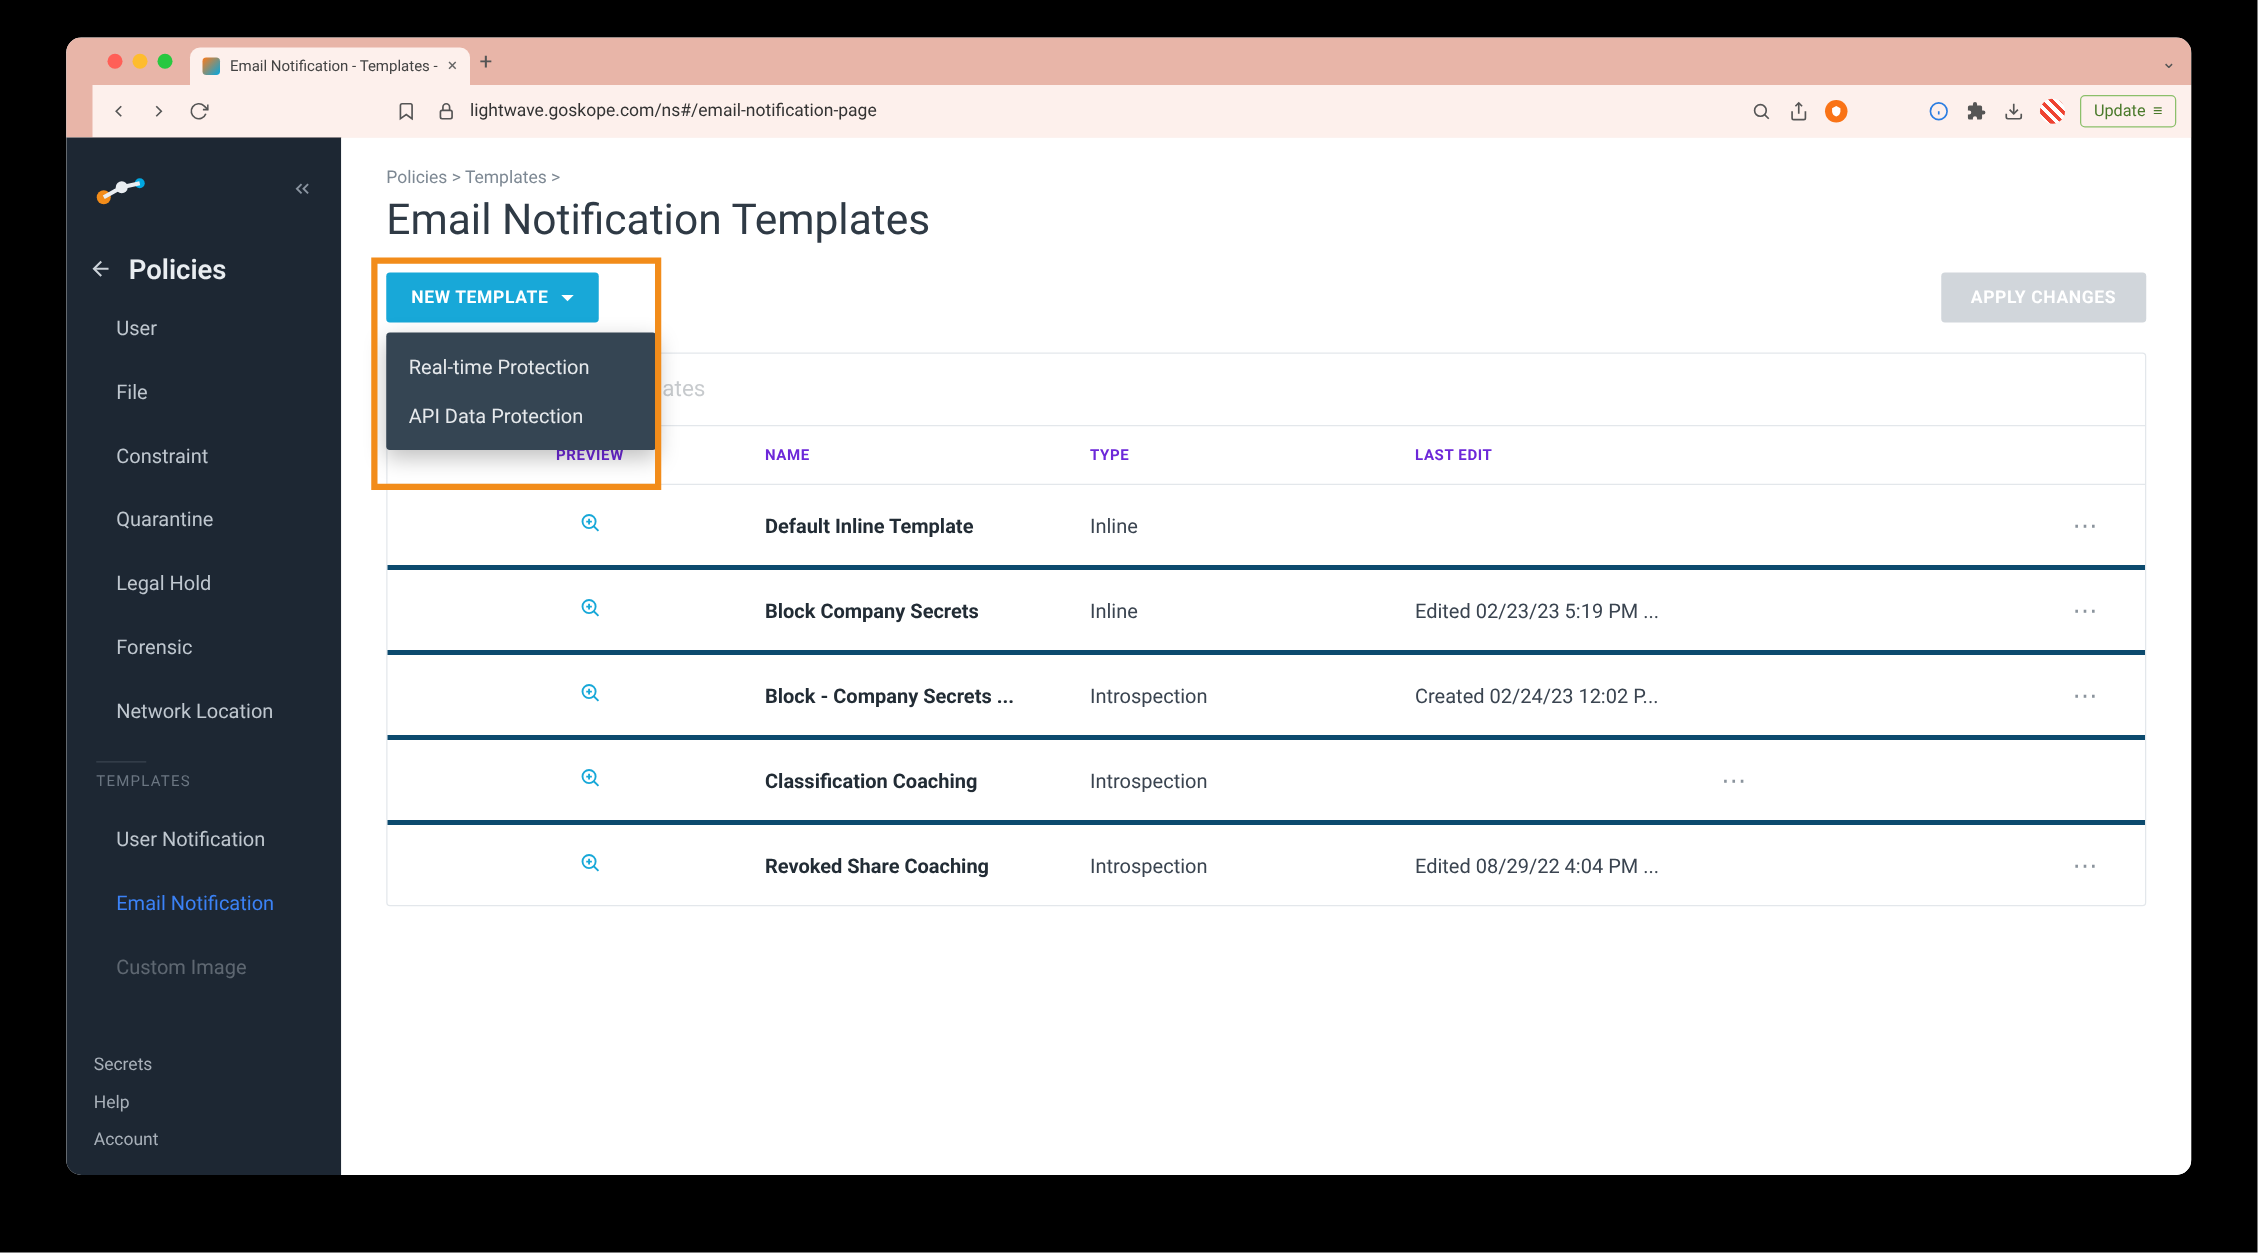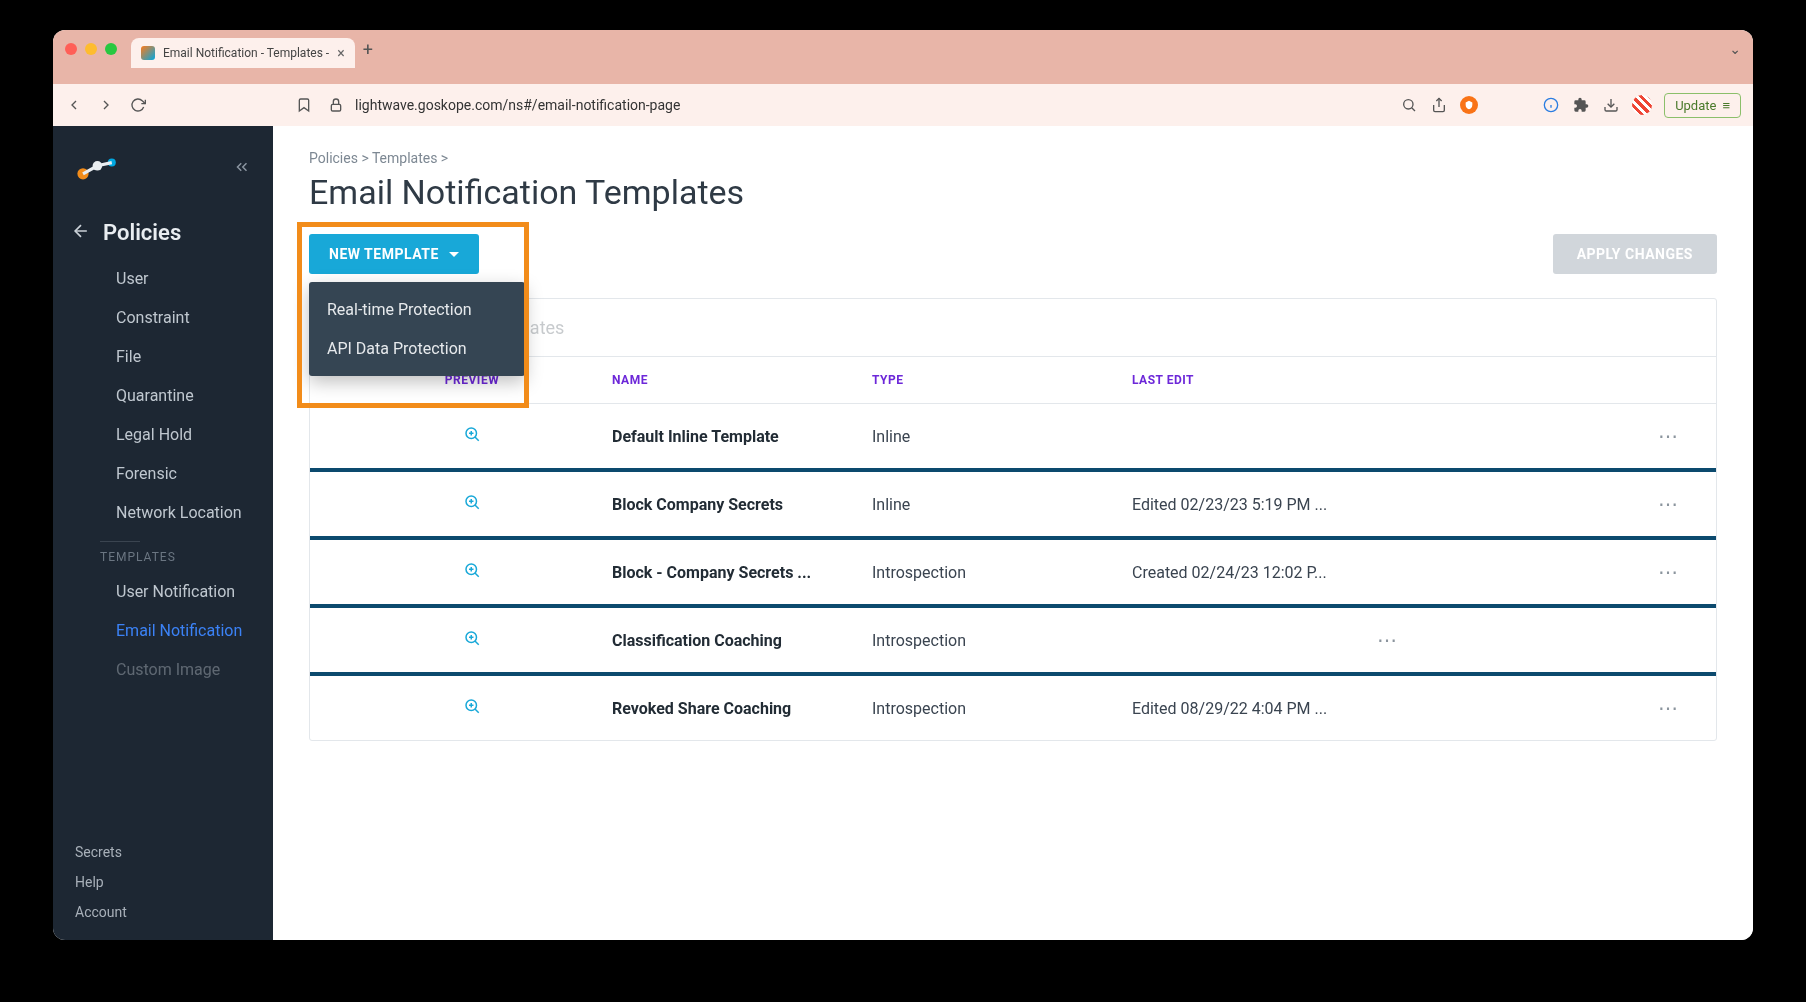--- a/index.html
+++ b/index.html
@@ -1,34 +1,34 @@
 <!DOCTYPE html>
 <html><head>
 <meta charset="utf-8">
 <style>
 * { margin: 0; padding: 0; box-sizing: border-box; font-family: -apple-system, BlinkMacSystemFont, "Segoe UI", Roboto, Helvetica, Arial, sans-serif; }
 body { background: #000; width: 1806px; height: 1002px; display: flex; align-items: flex-start; justify-content: center; padding-top: 30px; }
 
 .window { width: 1700px; height: 910px; background: #fff; border-radius: 12px; overflow: hidden; box-shadow: 0 20px 60px rgba(0,0,0,.5); display: flex; flex-direction: column; }
 
 
-.chrome { background: #e8b5a8; position: relative; }
+.chrome { background: #e8b5a8; position: relative; padding-left: 21px; }
 .titlebar { height: 38px; display: flex; align-items: center; padding: 0 12px; }
 .traffic { display: flex; gap: 8px; margin-right: 14px; }
 .dot { width: 12px; height: 12px; border-radius: 50%; }
 .dot.red { background: #ff5f57; }
 .dot.yellow { background: #febc2e; }
 .dot.green { background: #28c840; }
 .tab { background: #fdf0ec; height: 30px; margin-top: 8px; border-radius: 8px 8px 0 0; display: flex; align-items: center; padding: 0 10px; gap: 8px; font-size: 12px; color: #444; min-width: 220px; }
 .tab .favicon { width: 14px; height: 14px; background: linear-gradient(135deg,#ff7a18,#00a7e1); border-radius: 3px; }
 .tab .close { margin-left: auto; font-size: 14px; color: #666; cursor: pointer; }
 .new-tab { margin-left: 8px; color: #555; font-size: 18px; }
 .chevron-right-top { margin-left: auto; color: #555; font-size: 14px; }
 
-.toolbar { background: #fdf0ec; height: 42px; display: flex; align-items: center; padding: 0 12px; gap: 14px; margin-top: 16px; }
+.toolbar { background: #fdf0ec; height: 42px; display: flex; align-items: center; padding: 0 12px; gap: 14px; }
 .tb-icon { width: 18px; height: 18px; display: flex; align-items: center; justify-content: center; color: #555; cursor: pointer; }
 .tb-icon svg { width: 16px; height: 16px; }
 .url-bar { flex: 1; display: flex; align-items: center; gap: 10px; font-size: 14px; color: #333; }
 .url-bar .lock { color: #555; }
 .tb-right { display: flex; align-items: center; gap: 12px; }
 .brave { width: 18px; height: 18px; border-radius: 50%; background: #f97316; display: flex; align-items: center; justify-content: center; }
 .brave svg { width: 10px; height: 10px; fill: #fff; }
 .pinstripe { width: 20px; height: 20px; border-radius: 50%; background: repeating-linear-gradient(45deg,#e43,#e43 3px,#fff 3px,#fff 6px); }
 .update-btn { border: 1px solid #8bbf6a; color: #4a7a2b; padding: 4px 10px; border-radius: 4px; font-size: 13px; display: flex; align-items: center; gap: 6px; }
 
@@ -37,21 +37,21 @@
 .sidebar { width: 220px; background: #1d2733; color: #cfd6dd; display: flex; flex-direction: column; padding-top: 20px; position: relative; }
 .logo-row { display: flex; align-items: center; justify-content: space-between; padding: 10px 22px 30px 22px; }
 .logo { display: flex; align-items: center; }
 .logo svg { width: 48px; height: 26px; }
 .collapse-chev { color: #8a94a0; cursor: pointer; }
 
 .side-head { display: flex; align-items: center; gap: 12px; padding: 8px 18px 14px 18px; }
 .side-head .back-arrow { color: #cbd2d9; cursor: pointer; }
 .side-head h2 { color: #e9edf1; font-size: 22px; font-weight: 600; }
 
-.side-items { display: flex; flex-direction: column; gap: 0; padding-left: 23px; }
+.side-items { display: flex; flex-direction: column; gap: 12px; }
 .side-item { padding: 10px 24px 10px 40px; font-size: 16px; color: #bfc7cf; cursor: pointer; }
 .side-item.active { color: #3b82f6; font-weight: 400; }
 
 .side-section-label { padding: 18px 24px 8px 24px; font-size: 12px; letter-spacing: 1px; color: #6b7682; position: relative; }
 .side-section-label::before { content: ""; position: absolute; left: 24px; top: 9px; width: 40px; border-top: 1px solid #3a4450; }
 .side-footer { margin-top: auto; padding: 0 22px 20px 22px; display: flex; flex-direction: column; gap: 14px; font-size: 14px; color: #a8b0b9; }
 .side-footer div { cursor: pointer; }
 
 
 .main { flex: 1; background: #fff; padding: 24px 36px; overflow: auto; position: relative; }
@@ -207,22 +207,22 @@
         <span class="back-arrow">
           <svg width="20" height="20" viewBox="0 0 24 24" fill="none" stroke="currentColor" stroke-width="2">
               <line x1="19" y1="12" x2="5" y2="12"></line>
               <polyline points="12 19 5 12 12 5"></polyline>
             </svg>
         </span>
         <h2>Policies</h2>
       </div>
       <div class="side-items">
         <div class="side-item">User</div>
+        <div class="side-item">File</div>
         <div class="side-item">Constraint</div>
-        <div class="side-item">File</div>
         <div class="side-item">Quarantine</div>
         <div class="side-item">Legal Hold</div>
         <div class="side-item">Forensic</div>
         <div class="side-item">Network Location</div>
         <div class="side-section-label">TEMPLATES</div>
         <div class="side-item">User Notification</div>
         <div class="side-item active">Email Notification</div>
         <div class="side-item" style="opacity:.4">Custom Image</div>
       </div>
       <div class="side-footer">

